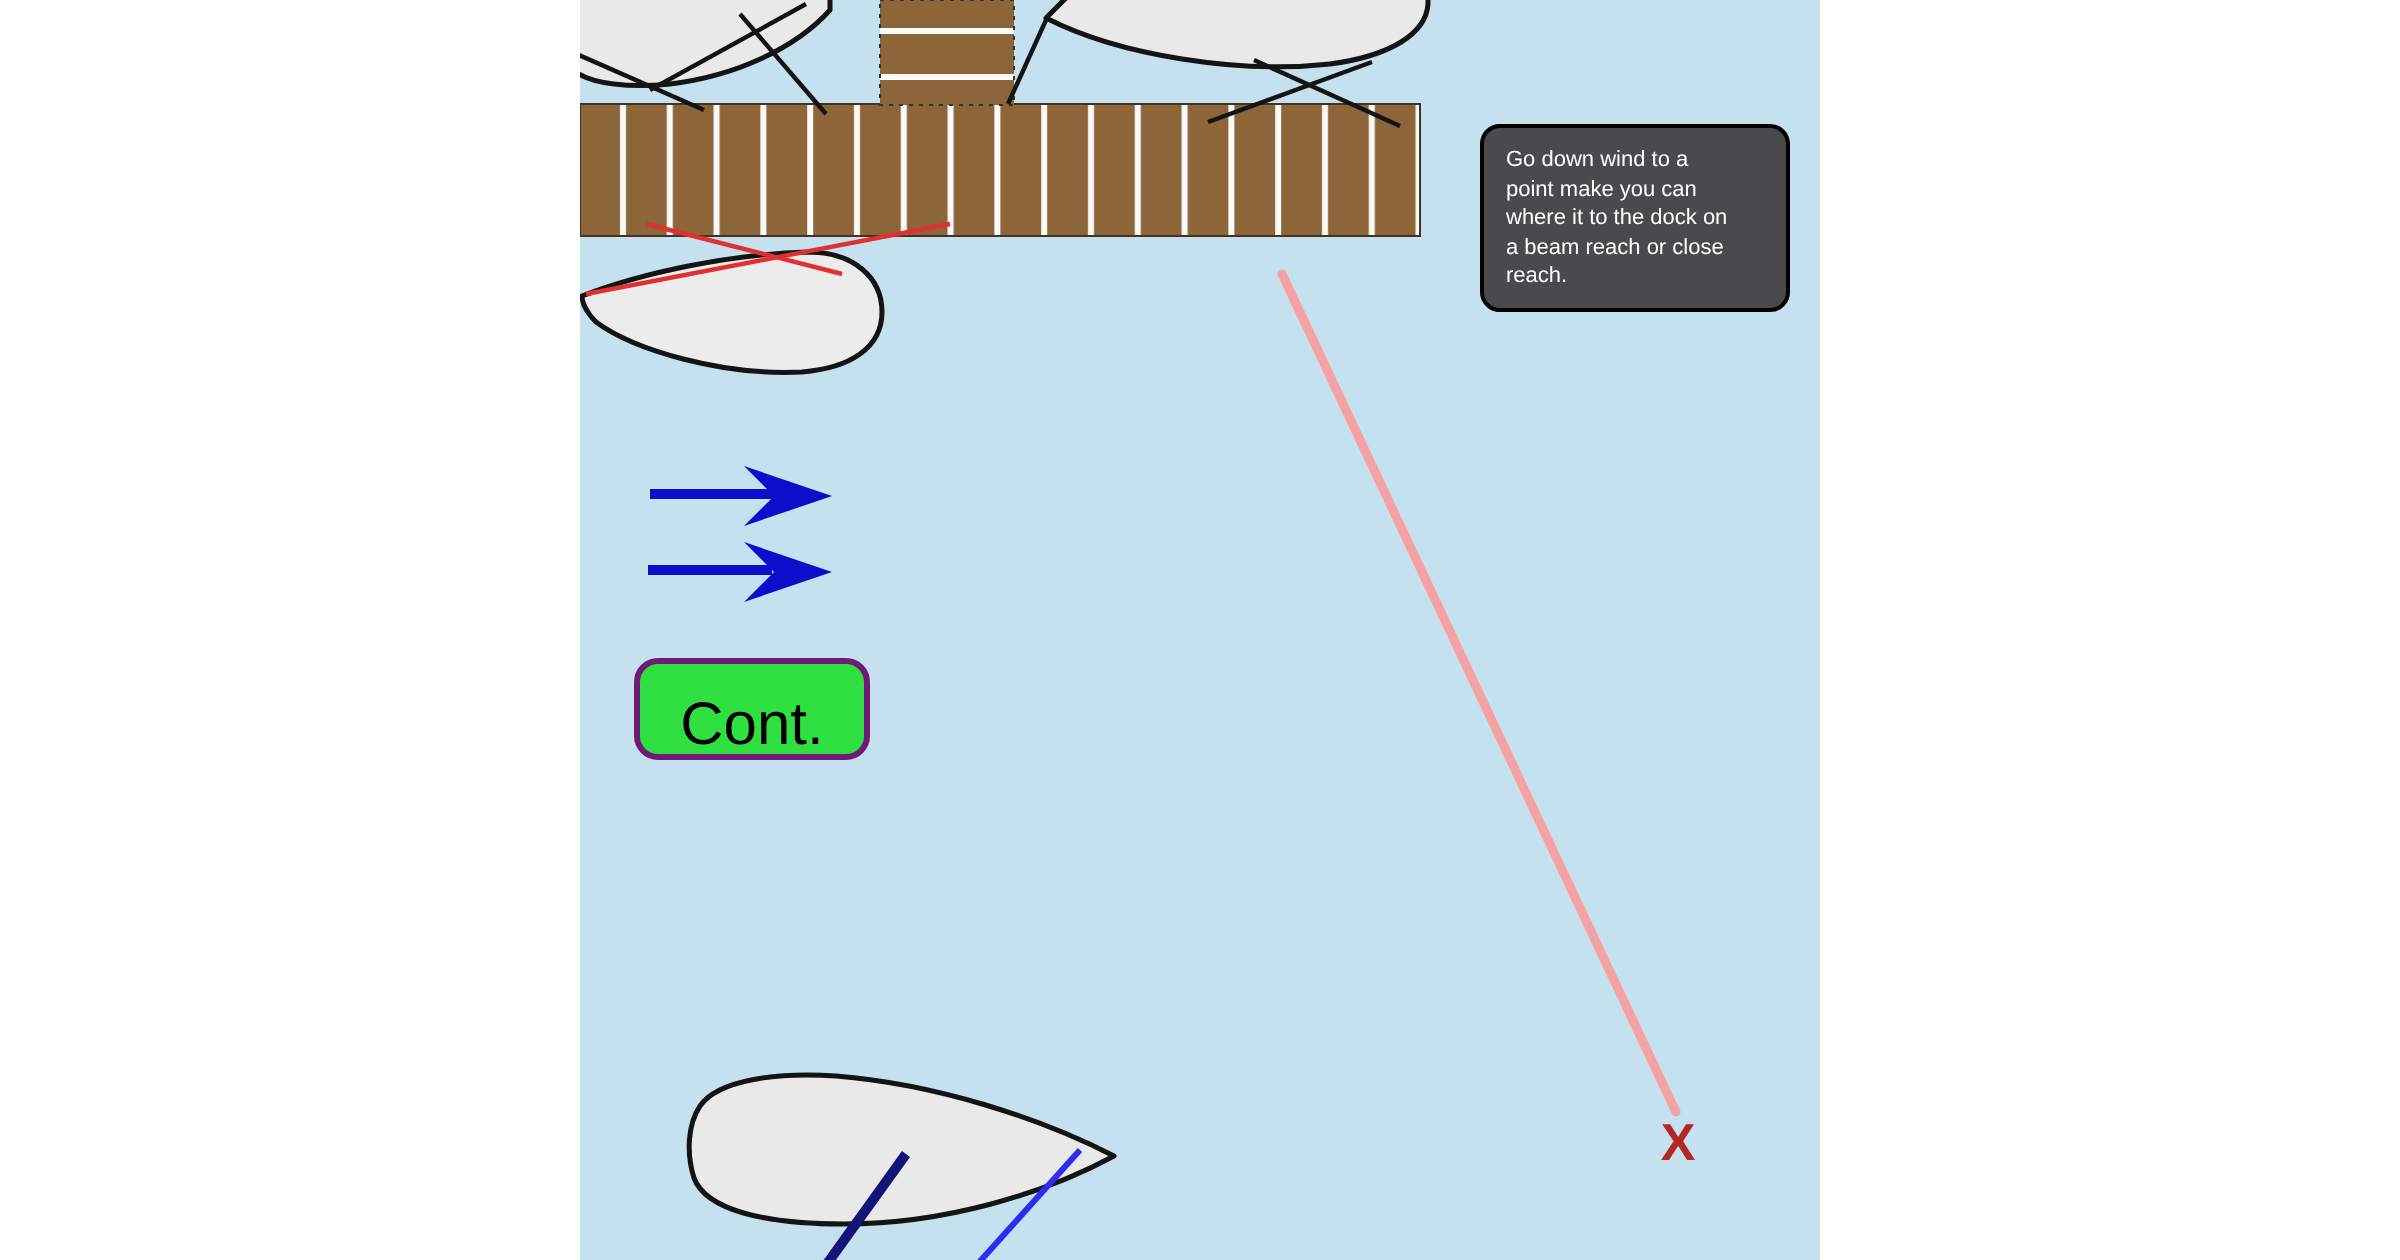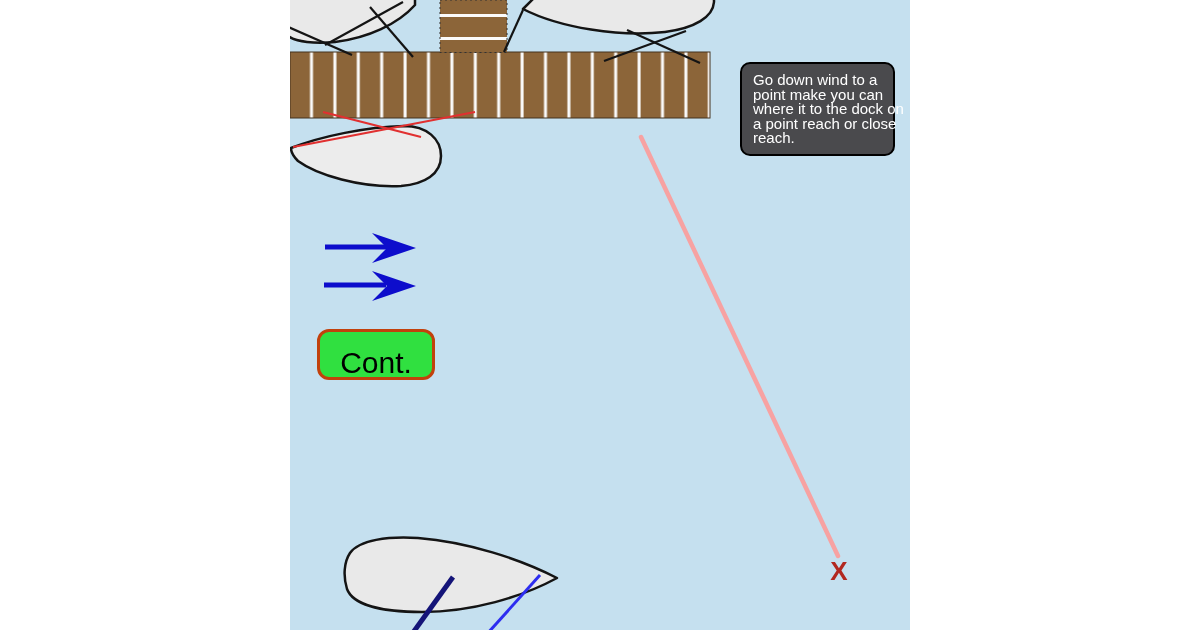--- a/index.html
+++ b/index.html
@@ -8,26 +8,26 @@
     font-family:"Liberation Sans", sans-serif;position:relative;
   }
   .stage{
     position:absolute;left:290px;top:0;width:620px;height:630px;
     background:#C5E0EF;overflow:hidden;
   }
   .scene{position:absolute;left:0;top:0;}
   .tooltip{
     position:absolute;left:450px;top:62px;width:155px;box-sizing:border-box;
     background:#4A4A4D;border:2px solid #000;border-radius:10px;
-    padding:9px 6px 8px 11px;color:#fff;font-size:15px;line-height:14.5px;
+    padding:9px 6px 8px 11px;color:#fff;font-size:11px;line-height:14.5px;
   }
   .tooltip div{white-space:nowrap;}
   .cont-btn{
     position:absolute;left:27px;top:329px;width:118px;height:51px;
-    background:#30E040;border:3px solid #c2410c;border-radius:12px;
+    background:#30E040;border:3px solid #701a75;border-radius:12px;
     font-family:"Liberation Sans", sans-serif;font-size:30px;color:#000;
     padding:16px 0 3px 0;cursor:pointer;line-height:1;
   }
   .target-x{
     position:absolute;left:536px;top:557px;width:26px;text-align:center;
     font-size:26px;line-height:28px;font-weight:bold;color:#B22820;
   }
 </style>
 </head>
 <body>
@@ -85,21 +85,21 @@
                C 54,562 53,576 57,589 C 63,605 92,612 132,612 C 182,612 232,597 267,578 Z" fill="#E9E9E9" stroke="#141414" stroke-width="2.5" stroke-linejoin="round"></path>
       <line x1="163" y1="577" x2="122" y2="634" stroke="#141478" stroke-width="5"></line>
       <line x1="250" y1="575" x2="197" y2="634" stroke="#2D2DF0" stroke-width="3"></line>
     </g>
   </svg>
 
   <div class="tooltip">
     <div>Go down wind to a</div>
     <div>point make you can</div>
     <div>where it to the dock on</div>
-    <div>a point reach or close</div>
+    <div>a beam reach or close</div>
     <div>reach.</div>
   </div>
 
   <button class="cont-btn">Cont.</button>
 
   <span class="target-x">X</span>
 
 </div>
 
 </body></html>

